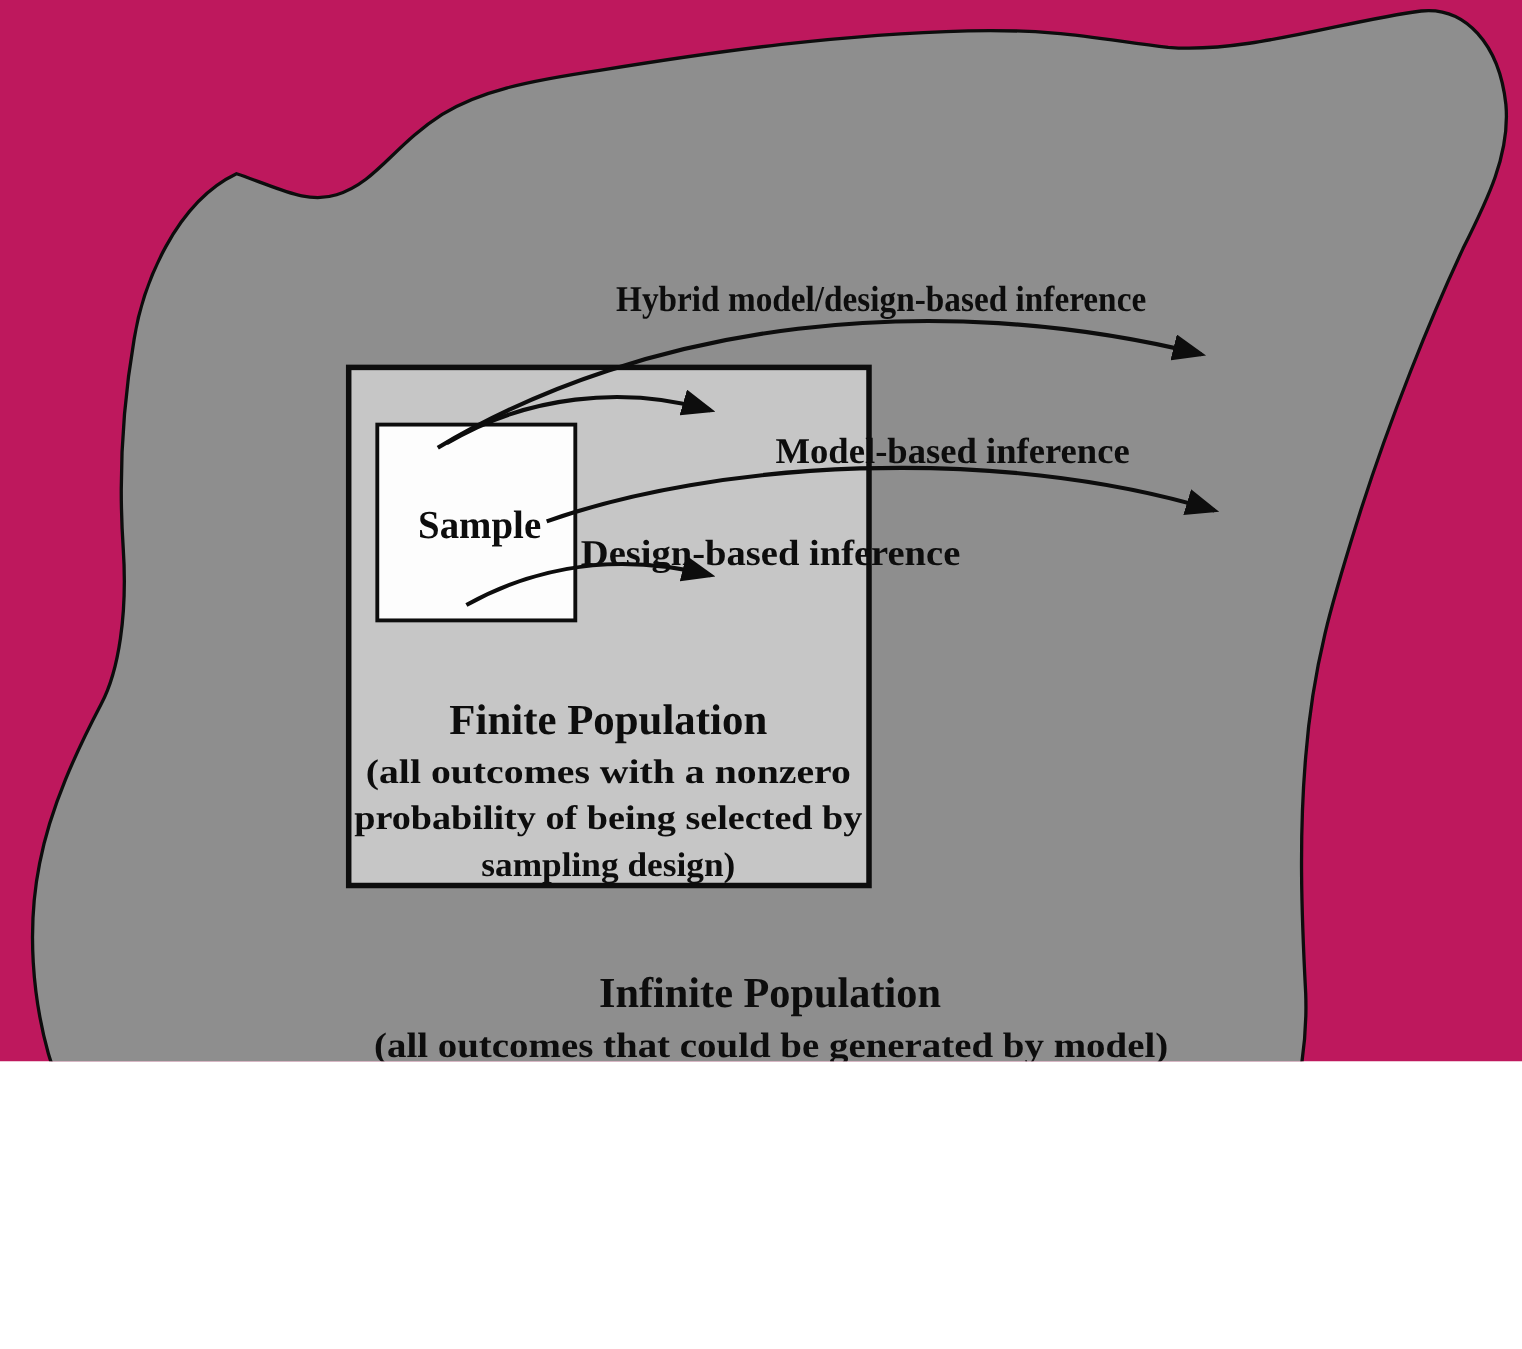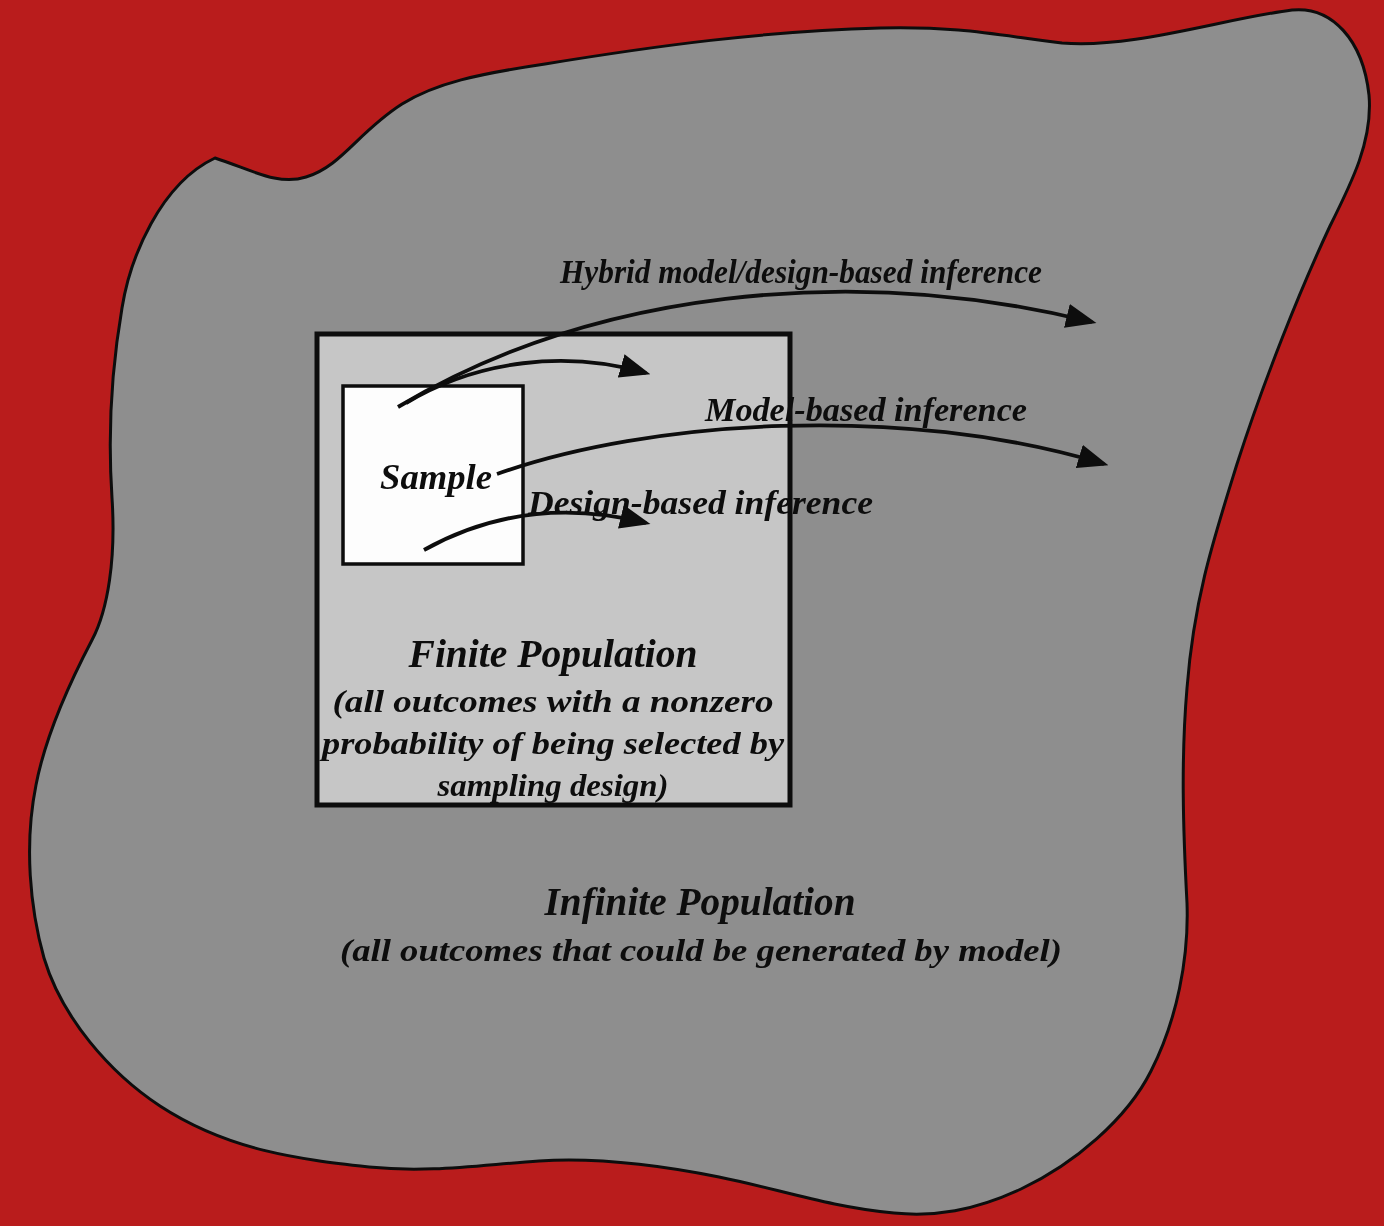--- a/index.html
+++ b/index.html
@@ -2,25 +2,24 @@
 <html><head>
 <meta charset="utf-8">
 <style>
   html, body {
     margin: 0;
     padding: 0;
     background: #ffffff;
   }
   .figure-wrap {
     width: 1384px;
-    height: 1226px;
+    height: 965px;
     position: relative;
-    background: #b91c1c;
+    background: #be185d;
     overflow: hidden;
-    font-style: italic;
   }
   svg.diagram {
     display: block;
     width: 1384px;
     height: 1226px;
   }
   text {
     font-family: "Liberation Serif", "DejaVu Serif", serif;
     font-weight: bold;
     fill: #0d0d0d;

